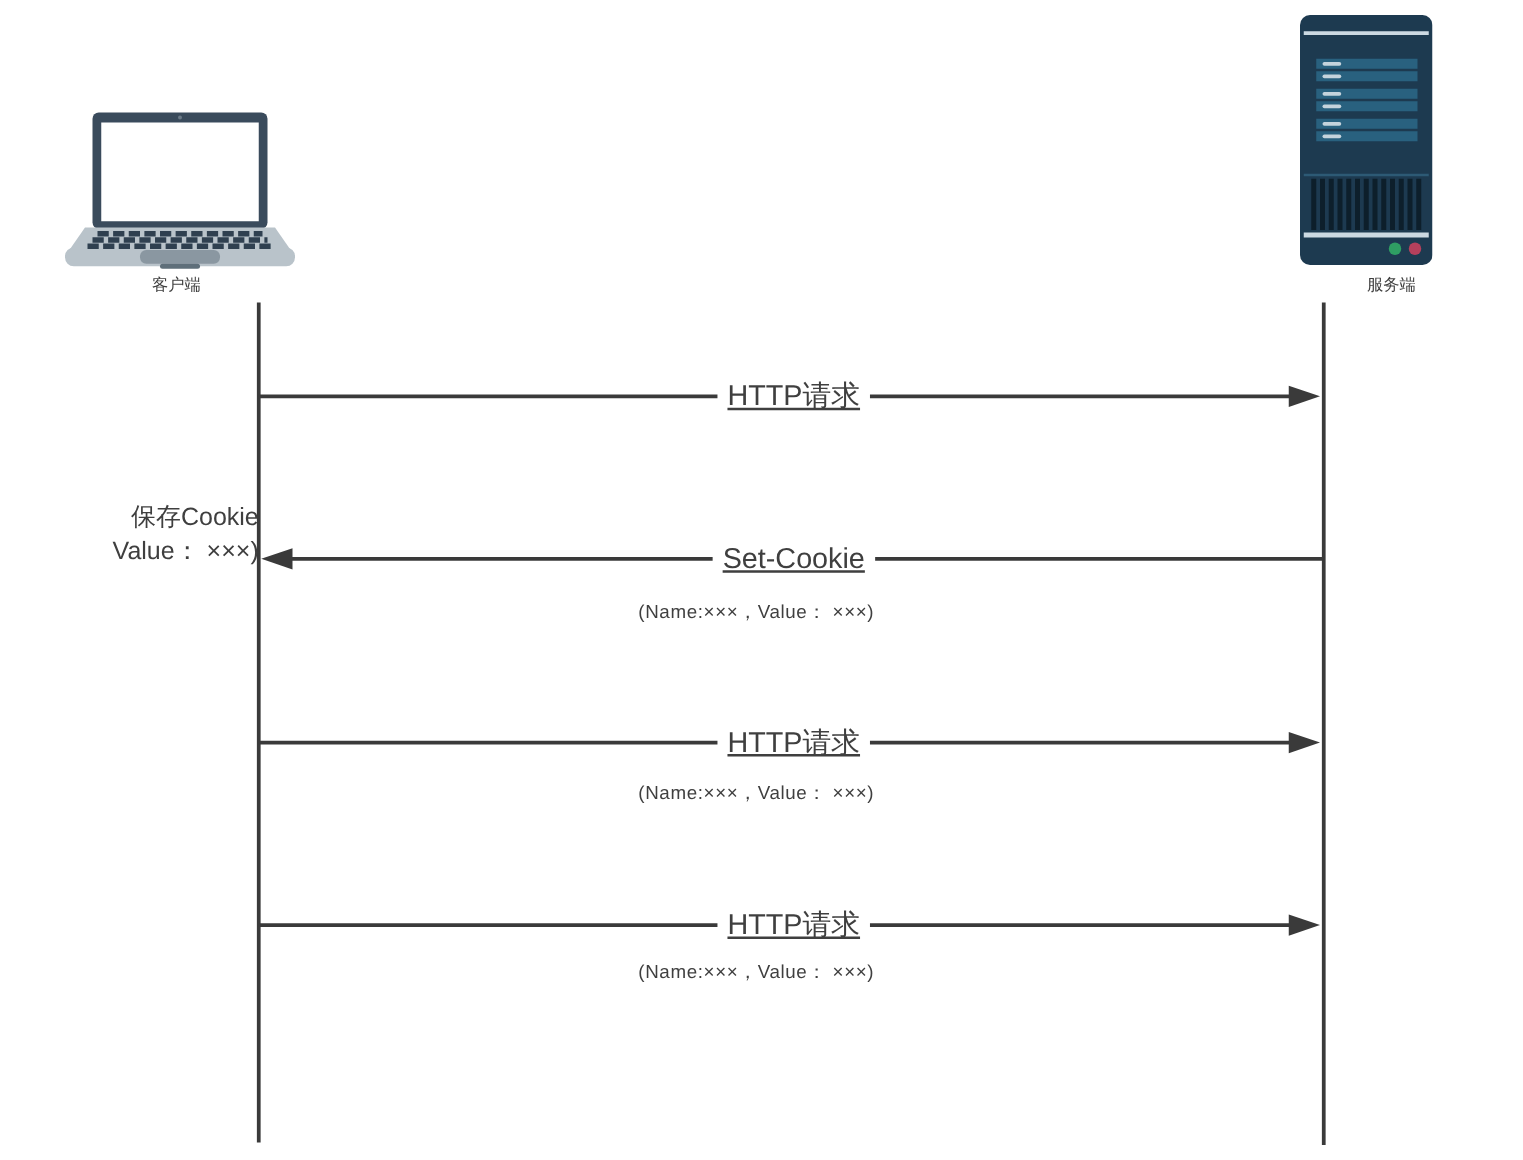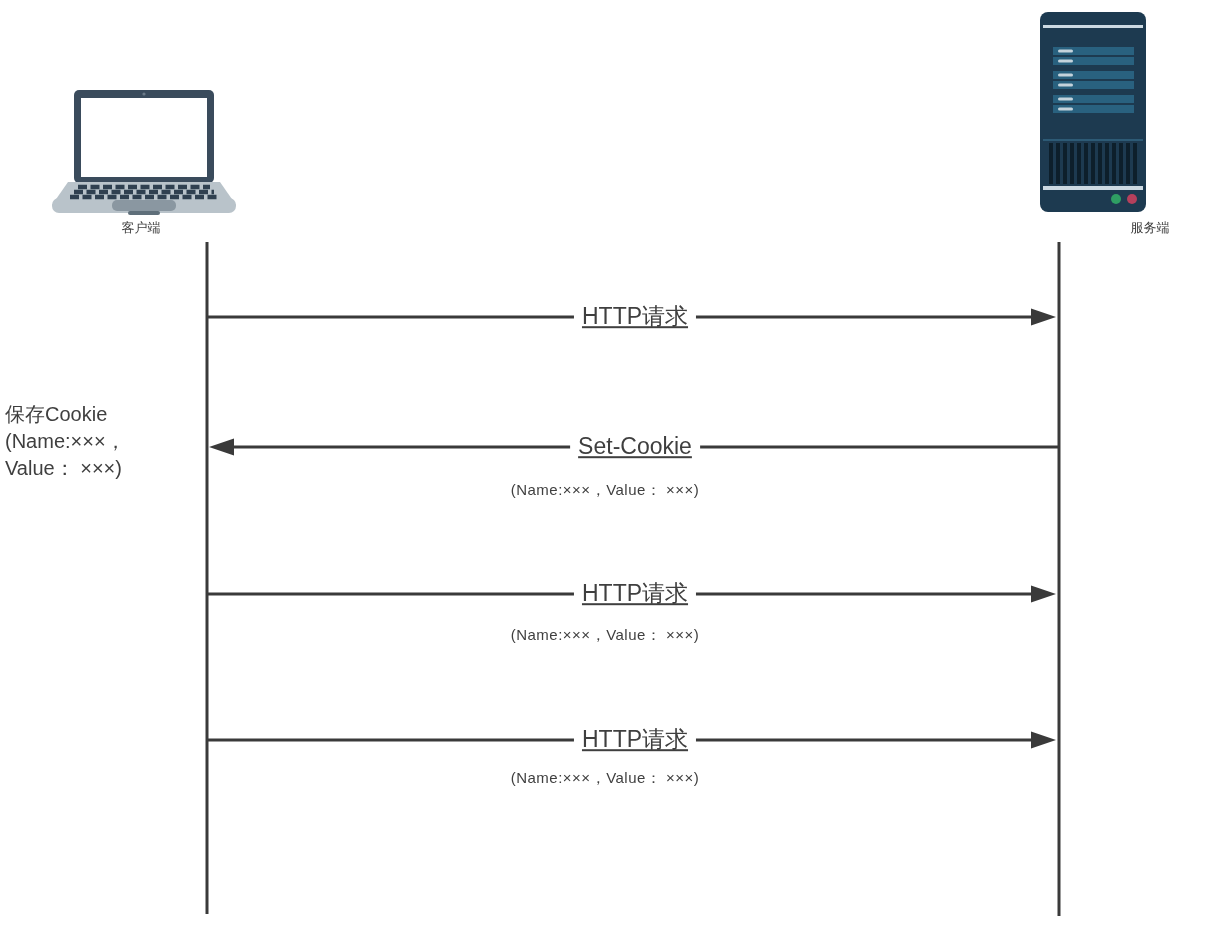--- a/index.html
+++ b/index.html
@@ -24,21 +24,21 @@
   }
   .msg-sublabel{
     position:absolute;transform:translate(-50%,-50%);
     font-size:15px;color:var(--text);white-space:nowrap;letter-spacing:0.5px;
   }
   .actor-label{
     position:absolute;transform:translateX(-50%);
     font-size:13px;color:var(--text);white-space:nowrap;
   }
   #note{
-    position:absolute;left:5px;top:401px;width:202px;text-align:left;
+    position:absolute;left:5px;top:401px;width:202px;text-align:right;
     font-size:20px;line-height:27px;color:var(--text);
   }
   .icon{position:absolute;}
   
   .lp-bezel{fill:var(--laptop-bezel);} .lp-screen{fill:var(--laptop-screen);}
   .lp-cam{fill:#6b7a88;} .lp-base{fill:var(--laptop-base);}
   .lp-keys{stroke:var(--laptop-keys);stroke-width:4.5;stroke-dasharray:9 3.5;}
   .lp-pad{fill:var(--laptop-touchpad);} .lp-notch{fill:var(--laptop-notch);}
   
   .sv-body{fill:var(--server-body);} .sv-stripe{fill:var(--server-stripe);}
@@ -95,21 +95,21 @@
       <rect class="sv-vent" x="65" y="131" width="4" height="41"></rect>
       <rect class="sv-vent" x="72" y="131" width="4" height="41"></rect>
       <rect class="sv-vent" x="79" y="131" width="4" height="41"></rect>
       <rect class="sv-vent" x="86" y="131" width="4" height="41"></rect>
       <rect class="sv-vent" x="93" y="131" width="4" height="41"></rect>
     </g>
     <rect class="sv-stripe" x="3" y="174" width="100" height="4"></rect>
     <circle class="sv-green" cx="76" cy="187" r="5"></circle>
     <circle class="sv-red" cx="92" cy="187" r="5"></circle>
   </svg>
-  <div class="actor-label" style="left:1150px;top:219px;">服务端</div>
+  <div class="actor-label" style="left:1113px;top:219px;">服务端</div>
 
   <svg id="canvas" width="1218" height="928" viewBox="0 0 1218 928">
     <line class="lifeline" x1="207" y1="242" x2="207" y2="914"></line>
     <line class="lifeline" x1="1059" y1="242" x2="1059" y2="916"></line>
 
     <line class="msg-line" x1="207" y1="317" x2="1036" y2="317"></line>
     <polygon class="arrowhead" points="1056,317 1031,308.5 1031,325.5"></polygon>
 
     <line class="msg-line" x1="1059" y1="447" x2="230" y2="447"></line>
     <polygon class="arrowhead" points="209,447 234,438.5 234,455.5"></polygon>
@@ -127,17 +127,16 @@
   <div class="msg-sublabel" style="left:605px;top:490px;">(Name:×××，Value： ×××)</div>
 
   <div class="msg-label" style="left:635px;top:594px;">HTTP请求</div>
   <div class="msg-sublabel" style="left:605px;top:635px;">(Name:×××，Value： ×××)</div>
 
   <div class="msg-label" style="left:635px;top:740px;">HTTP请求</div>
   <div class="msg-sublabel" style="left:605px;top:778px;">(Name:×××，Value： ×××)</div>
 
   <div id="note">
     <div>保存Cookie</div>
-    <div>(Name:×××，</div>
     <div>Value： ×××)</div>
   </div>
 
 </div>
 
 </body></html>

